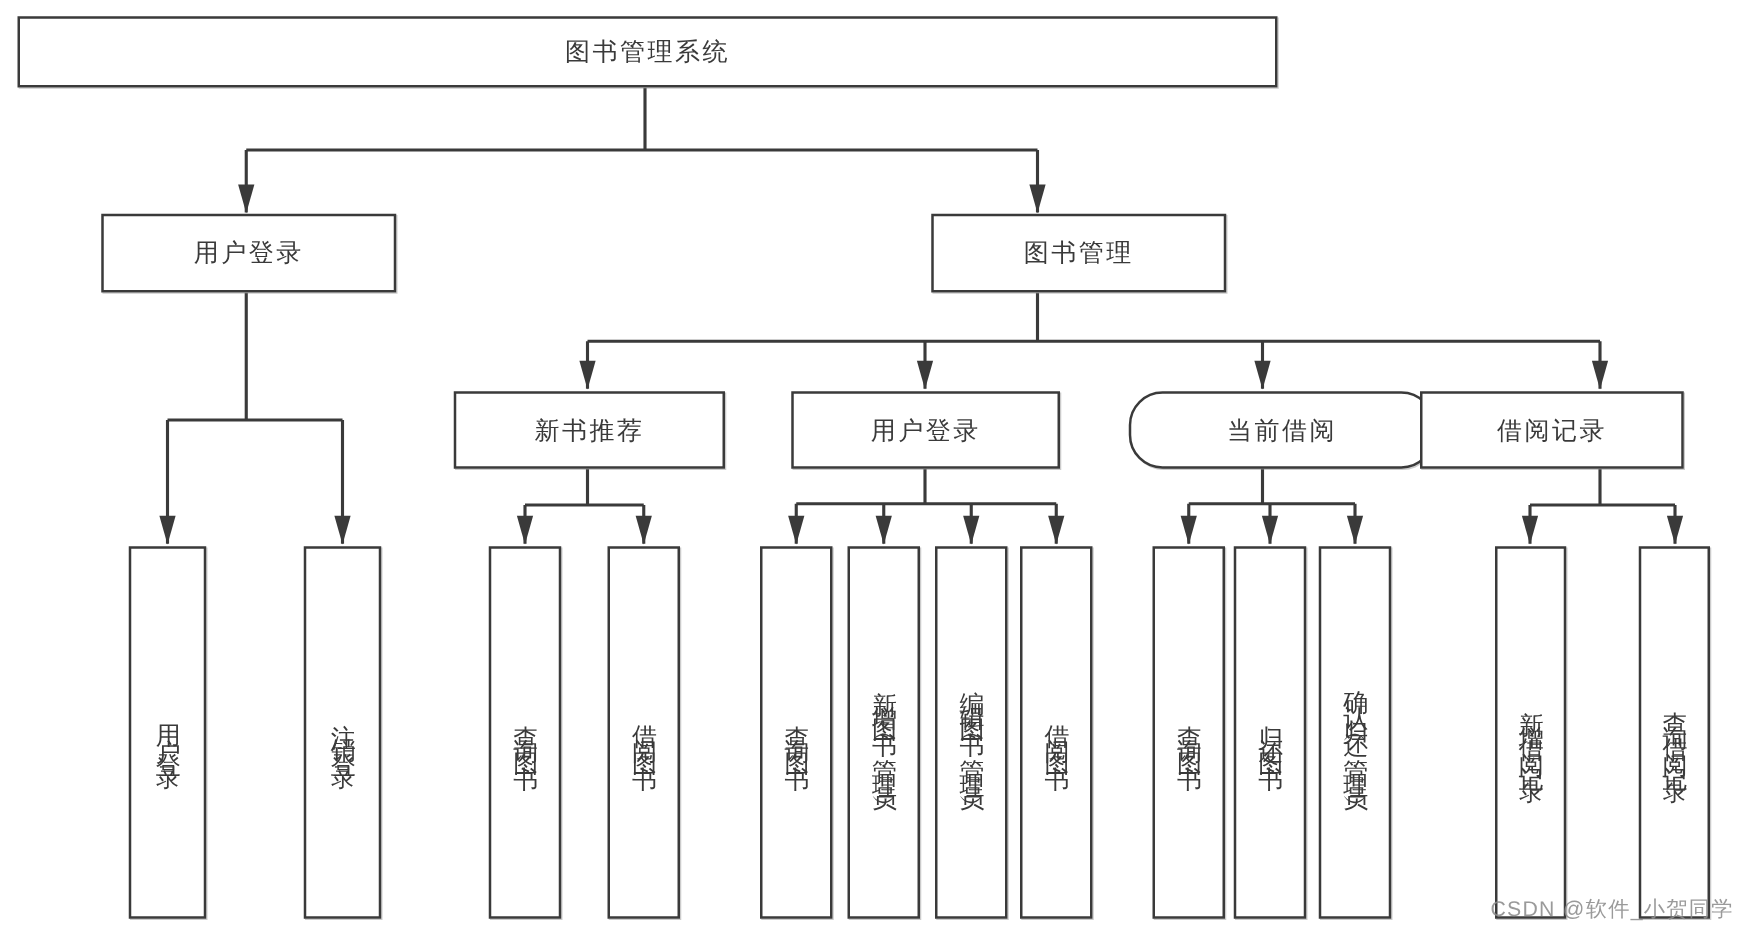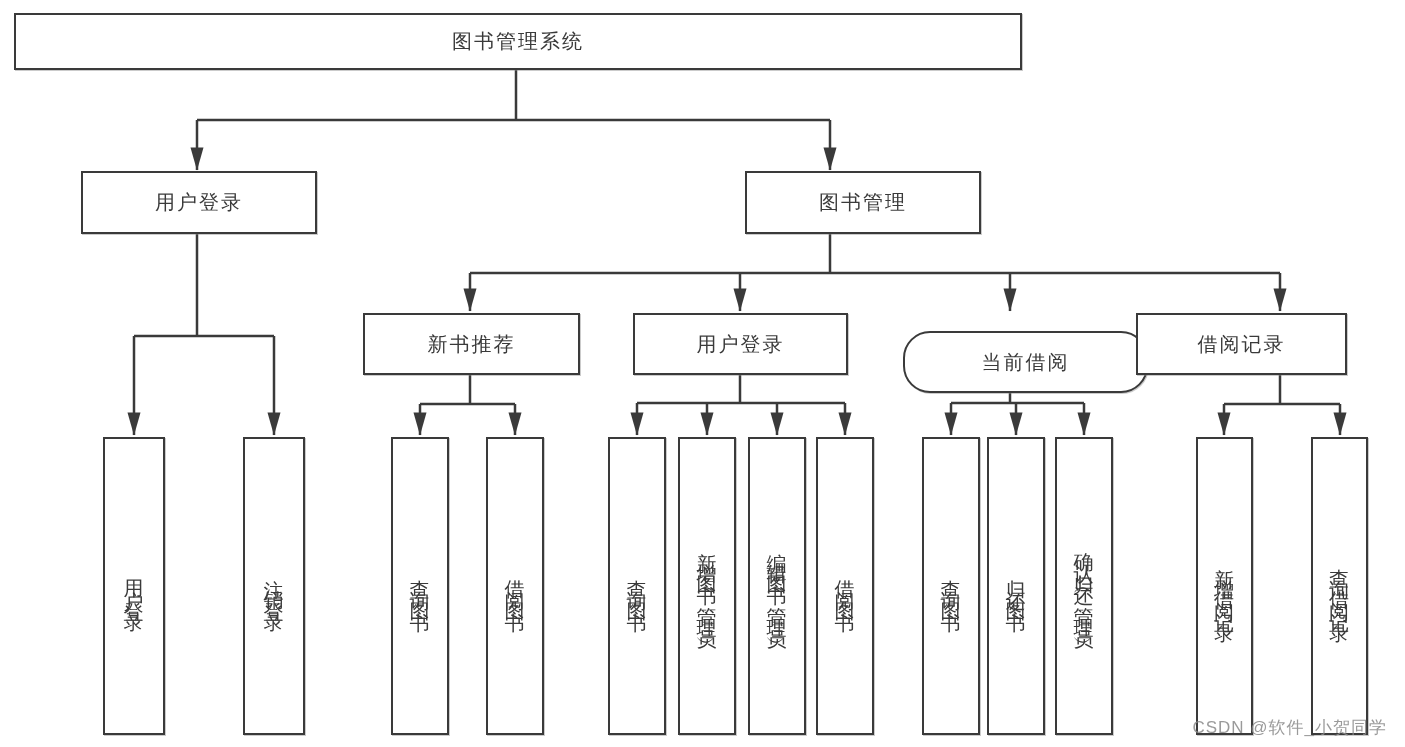--- a/index.html
+++ b/index.html
@@ -106,21 +106,21 @@
   <div class="node h-node" style="left:712px; top:171px; width:236px; height:63px;margin-left:33px;">
     <span>图书管理</span>
   </div>
 
   <div class="node h-node" style="left:363px; top:313px; width:217px; height:62px;text-align:right;">
     <span>新书推荐</span>
   </div>
   <div class="node h-node" style="left:633px; top:313px; width:215px; height:62px;">
     <span>用户登录</span>
   </div>
-  <div class="node h-node" style="left:903px; top:331px; width:245px; height:62px;border-radius:27px;">
+  <div class="node h-node" style="left:903px; top:313px; width:245px; height:62px;border-radius:27px;">
     <span>当前借阅</span>
   </div>
   <div class="node h-node" style="left:1136px; top:313px; width:211px; height:62px;">
     <span>借阅记录</span>
   </div>
 
   <div class="node v-node" style="left:103px; top:437px; width:62px; height:298px;">
     <span>用户登录</span>
   </div>
   <div class="node v-node" style="left:243px; top:437px; width:62px; height:298px;">

